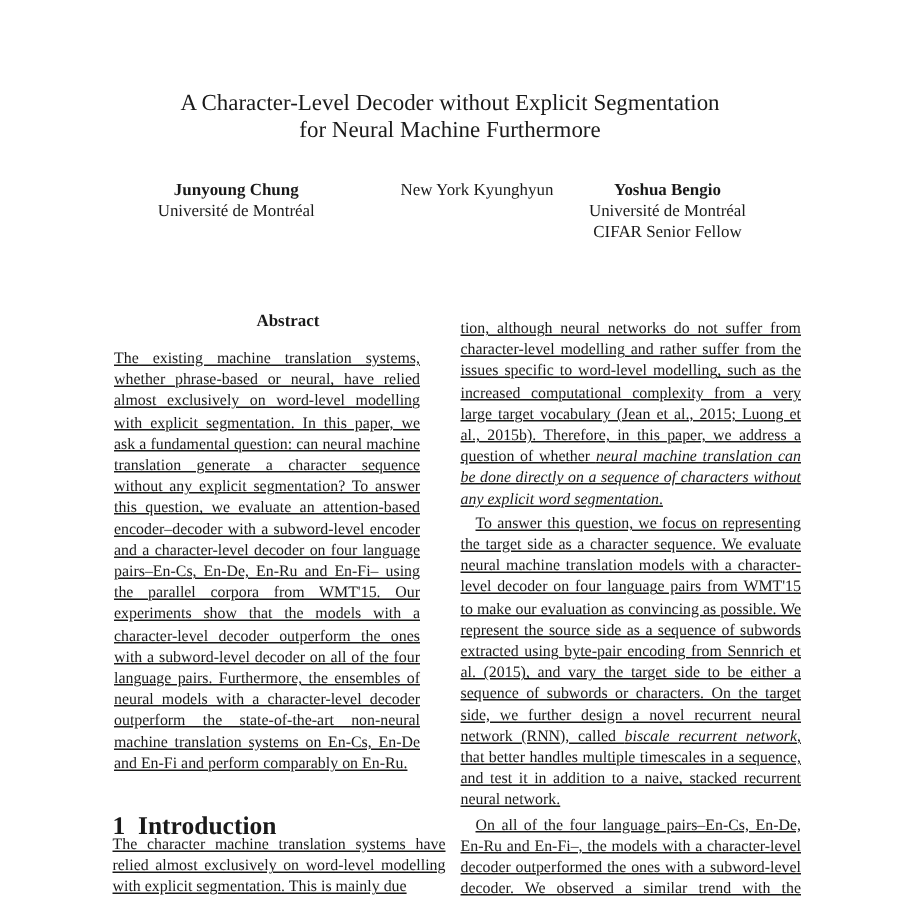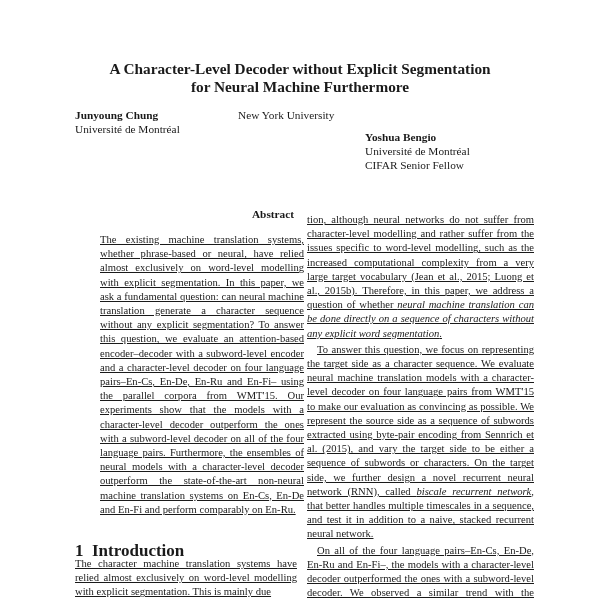--- a/index.html
+++ b/index.html
@@ -1,50 +1,50 @@
 <!DOCTYPE html>
 <html><head>
 <meta charset="utf-8">
 <style>
   html, body { margin:0; padding:0; background:#ffffff; }
   body { width:600px; height:600px; overflow:hidden; position:relative;
          font-family:"Liberation Serif", "DejaVu Serif", serif; color:#1a1a1a; }
   .title { position:absolute; top:60px; left:0; width:600px; text-align:center;
-           font-weight:bold; font-size:15.3px; line-height:18px; }
-  .author { position:absolute; top:108px; font-size:11.3px; line-height:14px; }
+           font-weight:normal; font-size:15.3px; line-height:18px; }
+  .author { position:absolute; top:120px; text-align:center; font-size:11.3px; line-height:14px; }
   .author .name { font-weight:bold; }
   .author .email { font-family:"Liberation Mono", "DejaVu Sans Mono", monospace; font-size:8.6px; color:#444; }
   .a1 { left:75px; width:165px; }
   .a2 { left:238px; width:160px; }
-  .a3 { left:365px; width:160px;margin-top:22px; }
+  .a3 { left:365px; width:160px; }
   .col { position:absolute; font-size:10.6px; line-height:14.2px; text-align:justify; }
   .col p { margin:0;text-decoration:underline; }
-  .left-abs { left:100px; width:204px; top:233px; }
-  .abs-head { position:absolute; left:90px; width:204px; top:208px; text-align:right; font-weight:bold; font-size:11.3px; }
+  .left-abs { left:76px; width:204px; top:233px; }
+  .abs-head { position:absolute; left:90px; width:204px; top:208px; text-align:center; font-weight:bold; font-size:11.3px; }
   .sec-head { position:absolute; left:75px; top:541px; font-weight:bold; font-size:17px; }
   .sec-head .num { display:inline-block; width:17px; }
   .left-intro { left:75px; width:222px; top:557px; }
   .right { left:307px; width:227px; top:213px; }
   .right p.indent { text-indent:10px; margin-top:2px; }
   em { font-style:italic; }
 </style>
 </head>
 <body>
 
 <div class="title">
   <div>A Character-Level Decoder without Explicit Segmentation</div>
   <div>for Neural Machine Furthermore</div>
 </div>
 
 <div class="author a1">
   <div class="name">Junyoung Chung</div>
   <div>Université de Montréal</div>
 </div>
 <div class="author a2">
-  <div>New York University</div>
+  <div>New York Kyunghyun</div>
 </div>
 <div class="author a3">
   <div class="name">Yoshua Bengio</div>
   <div>Université de Montréal</div>
   <div>CIFAR Senior Fellow</div>
 </div>
 
 <div class="abs-head">Abstract</div>
 <div class="col left-abs">
   <p>The existing machine translation systems, whether phrase-based or neural, have relied almost exclusively on word-level modelling with explicit segmentation. In this paper, we ask a fundamental question: can neural machine translation generate a character sequence without any explicit segmentation? To answer this question, we evaluate an attention-based encoder–decoder with a subword-level encoder and a character-level decoder on four language pairs–En-Cs, En-De, En-Ru and En-Fi– using the parallel corpora from WMT'15. Our experiments show that the models with a character-level decoder outperform the ones with a subword-level decoder on all of the four language pairs. Furthermore, the ensembles of neural models with a character-level decoder outperform the state-of-the-art non-neural machine translation systems on En-Cs, En-De and En-Fi and perform comparably on En-Ru.</p>

